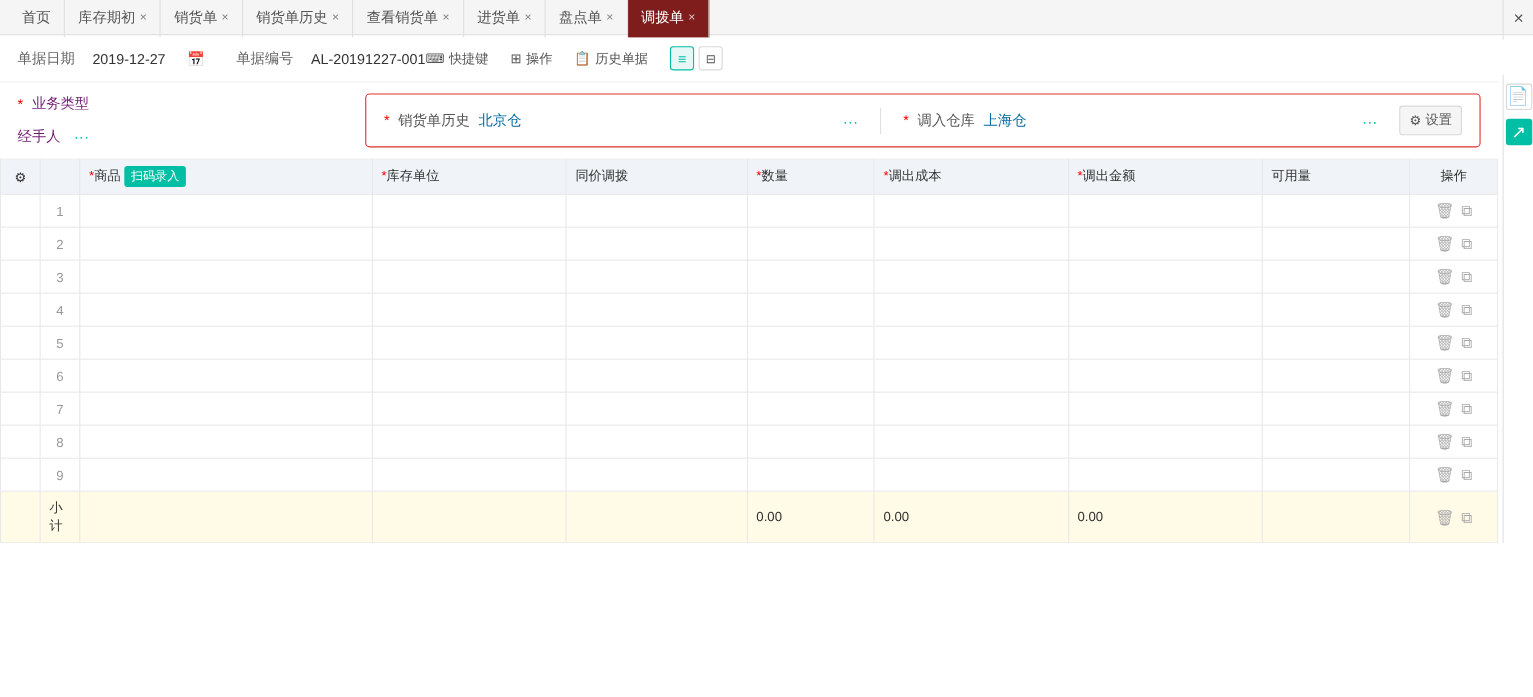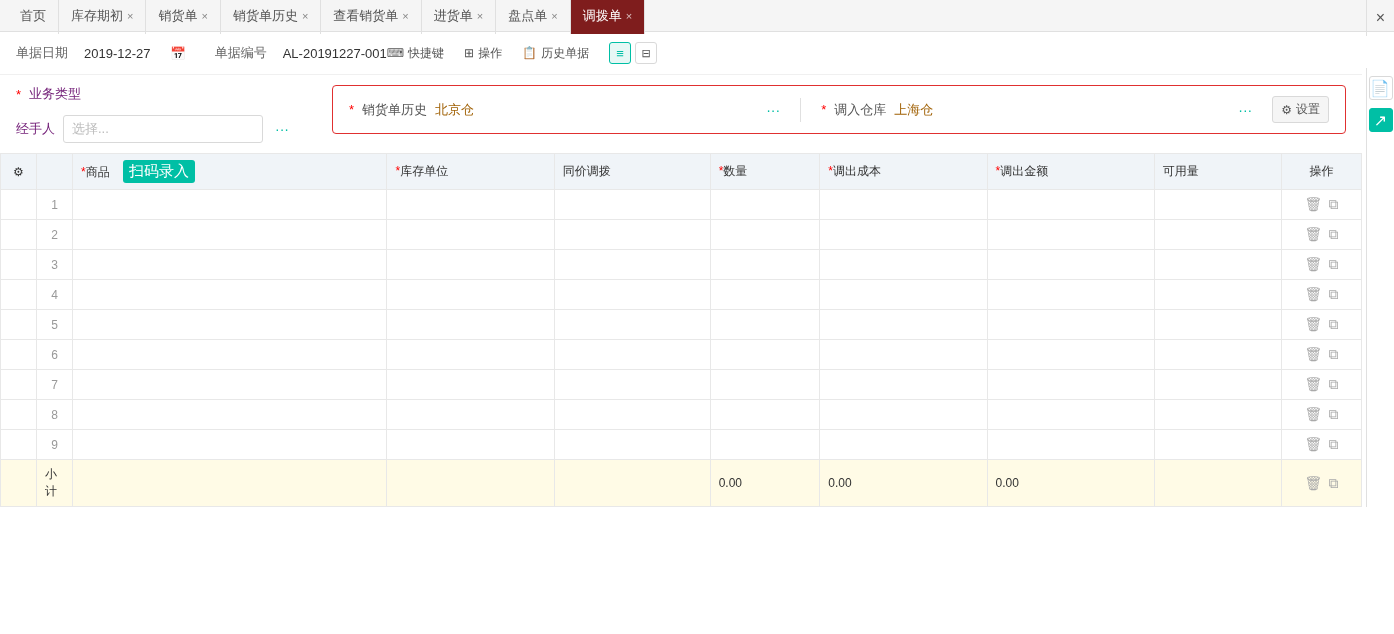--- a/index.html
+++ b/index.html
@@ -75,21 +75,21 @@
       border-radius: 4px;
       display: flex;
       align-items: center;
       padding: 10px 16px;
       gap: 20px;
       flex: 1;
     }
     .wh-field { display: flex; align-items: center; gap: 8px; flex: 1; }
     .wh-field .req { color: red; }
     .wh-field .label { color: #555; }
-    .wh-field .value { color: #a16207; }
+    .wh-field .value { color: #0369a1; }
     .wh-sep { width: 1px; height: 24px; background: #e0e0e0; }
     .setting-btn {
       display: flex; align-items: center; gap: 4px;
       border: 1px solid #d9d9d9; border-radius: 3px; padding: 4px 8px;
       background: #f5f5f5; cursor: pointer; color: #555; font-size: 12px;
     }
 
     
     .table-container {
       flex: 1;
@@ -108,21 +108,21 @@
       text-align: left;
       font-size: 12px;
     }
     th { color: #333; font-weight: 500; }
     td { color: #333; }
     .row-num { text-align: center; color: #999; width: 36px; }
     .col-settings { width: 36px; text-align: center; }
     .col-op { width: 80px; text-align: center; }
     .scan-btn {
       background: #00bfa5; color: #fff; border: none; border-radius: 3px;
-      padding: 2px 6px; font-size: 15px; cursor: pointer; margin-left: 10px;
+      padding: 2px 6px; font-size: 11px; cursor: pointer;
     }
     .row-op { display: flex; gap: 6px; justify-content: center; }
     .op-icon { cursor: pointer; color: #aaa; font-size: 14px; }
     .subtotal-row td { background: #fffbe6; font-weight: 500; }
     
     
     .right-sidebar {
       width: 28px;
       border-left: 1px solid #e0e0e0;
       display: flex;
@@ -237,23 +237,20 @@
     </div>
 
     <div class="form-area">
       <div class="form-left">
         <div class="form-field">
           <span class="req">*</span>
           <span class="label">业务类型</span>
         </div>
         <div class="form-field">
           <span class="label">经手人</span>
-          <div class="form-select" style="min-width:200px;color:#bbb;">
-            <span>选择...</span>
-          </div>
           <span class="more-btn">···</span>
         </div>
       </div>
 
       <div class="warehouse-section">
         <div class="wh-field">
           <span class="req">*</span>
           <span class="label">销货单历史</span>
           <span class="value">北京仓</span>
           <span class="more-btn" style="margin-left:auto;">···</span>

